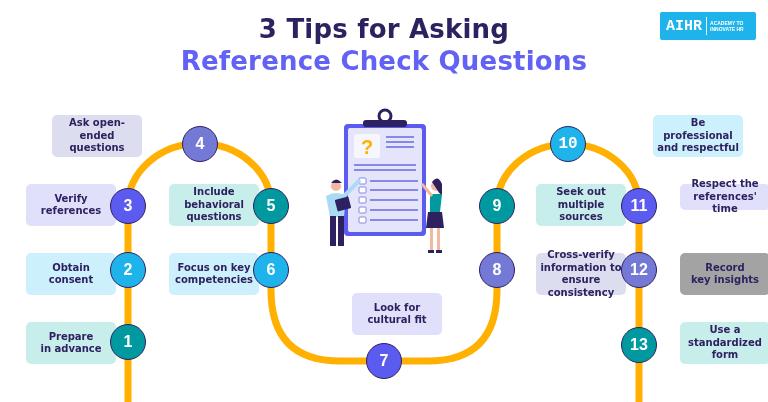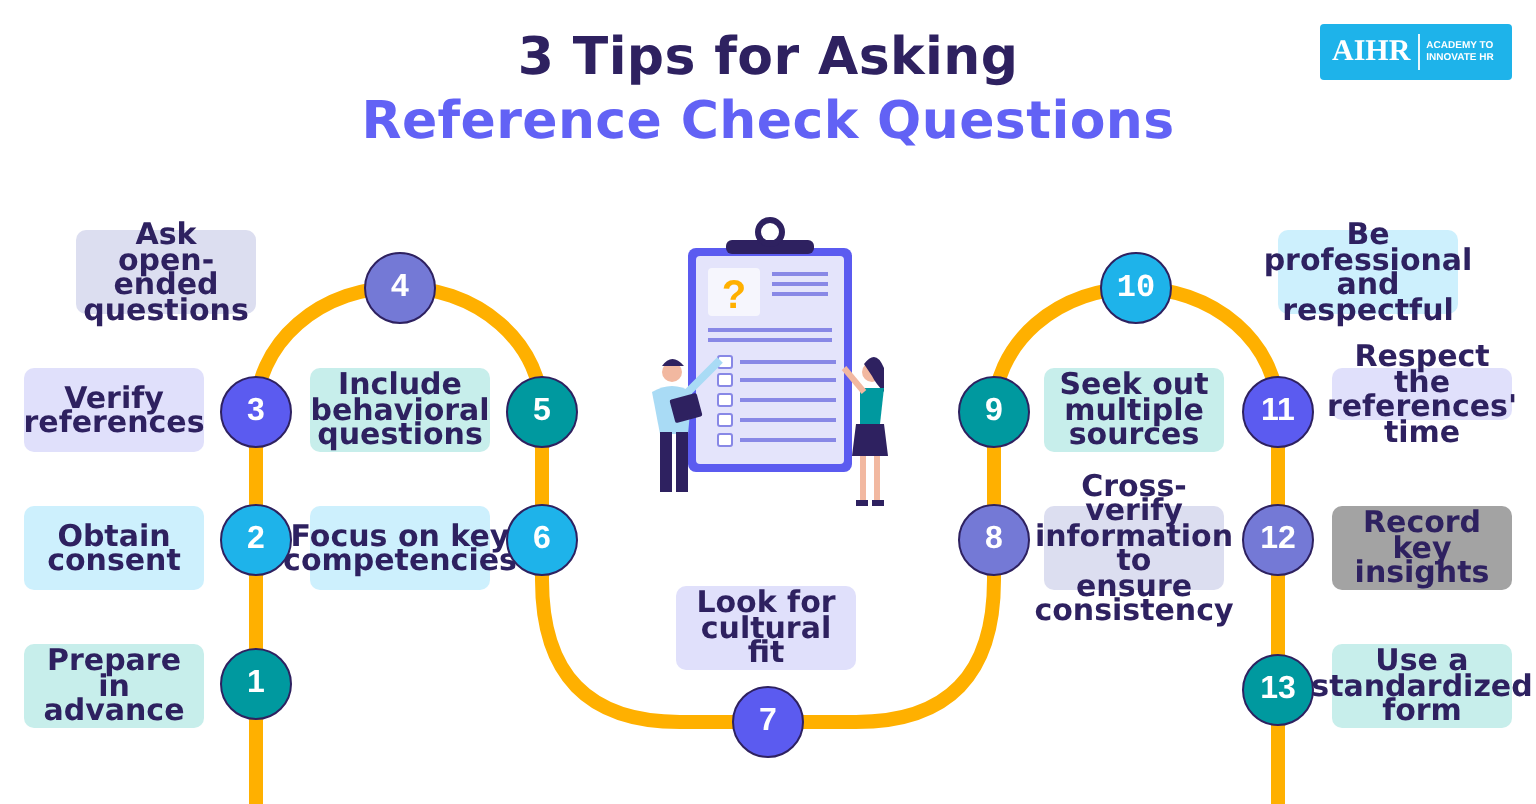--- a/index.html
+++ b/index.html
@@ -13,38 +13,38 @@
       font-weight: bold; margin: 0;
     }
     .title.line1 { top: 14px; font-size: 26px; color: #2e2160; letter-spacing: 0.2px; }
     .title.line2 { top: 46px; font-size: 26px; color: #6262f5; letter-spacing: 0.2px; }
 
     .logo {
       position: absolute; left: 660px; top: 12px; width: 96px; height: 28px;
       background: #1eb3ea; border-radius: 2px; display: flex; align-items: center;
       color: #fff;
     }
-    .logo .brand { font-weight: bold; font-size: 15px; padding-left: 6px; padding-right: 4px; font-family: Liberation Serif, serif; }
+    .logo .brand { font-weight: bold; font-size: 15px; padding-left: 6px; padding-right: 4px; font-family: Liberation Mono, monospace; }
     .logo .sep { width: 1px; height: 18px; background: #ffffff; opacity: 0.9; }
     .logo .tag { font-size: 5px; line-height: 6px; padding-left: 3px; font-weight: bold; font-family: "Liberation Sans", sans-serif; }
 
     svg.track { position: absolute; left: 0; top: 0; }
 
     .step {
       position: absolute; width: 36px; height: 36px; border-radius: 50%;
       border: 1.5px solid #2e2160; box-sizing: border-box;
       display: flex; align-items: center; justify-content: center;
       color: #fff; font-weight: bold; font-size: 16px;
       font-family: "Liberation Sans", sans-serif;
     }
     .card {
       position: absolute; border-radius: 5px; box-sizing: border-box;
       display: flex; align-items: center; justify-content: center; text-align: center;
-      color: #2e2160; font-weight: bold; font-size: 15px; line-height: 12.5px;
-      padding: 0 4px; white-space: pre-line;
+      color: #2e2160; font-weight: bold; font-size: 10px; line-height: 12.5px;
+      padding: 0 4px; white-space: pre-line; margin-left: 14px;
     }
     .illus { position: absolute; left: 318px; top: 104px; }
   </style>
 </head>
 <body>
 
 <h1 class="title line1">3 Tips for Asking</h1>
 <h2 class="title line2">Reference Check Questions</h2>
 
 <div class="logo">

